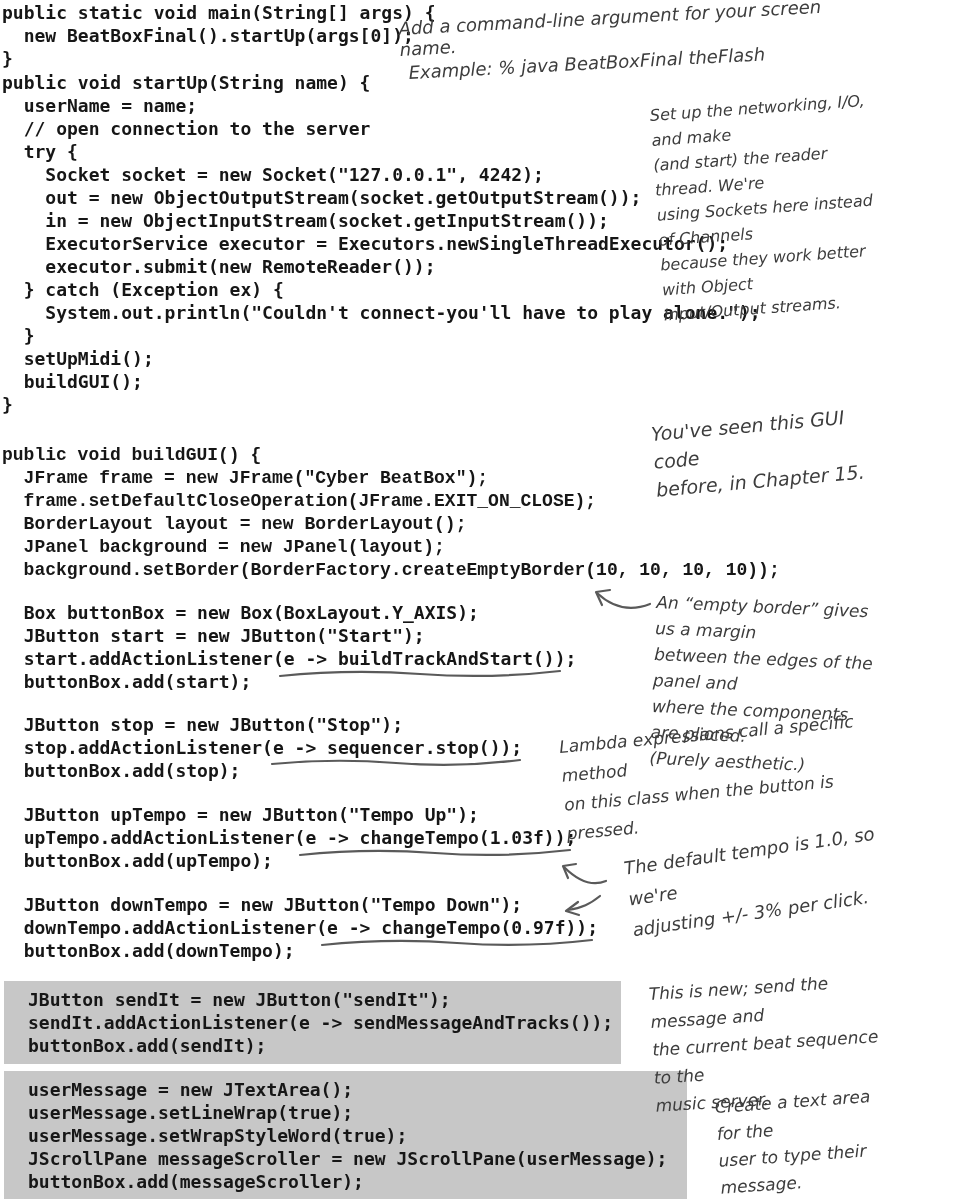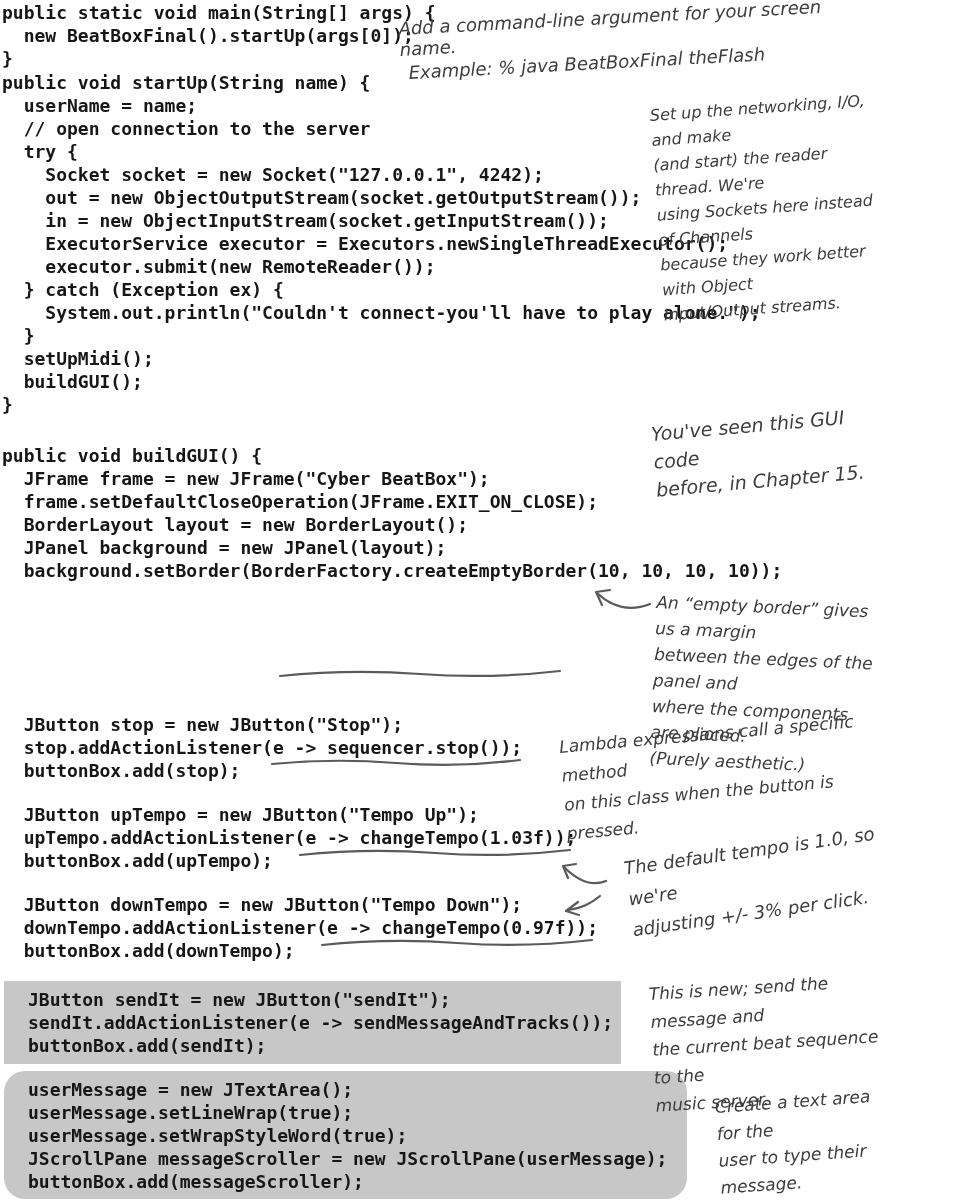--- a/index.html
+++ b/index.html
@@ -31,42 +31,46 @@
     out = new ObjectOutputStream(socket.getOutputStream());
     in = new ObjectInputStream(socket.getInputStream());
     ExecutorService executor = Executors.newSingleThreadExecutor();
     executor.submit(new RemoteReader());
   } catch (Exception ex) {
     System.out.println("Couldn't connect-you'll have to play alone.");
   }
   setUpMidi();
   buildGUI();
 }</pre>
-  <pre class="code" style="top:444px;">public void buildGUI() {
+  <pre class="code" style="top:444px;font-family:Liberation Mono, monospace;">public void buildGUI() {
   JFrame frame = new JFrame("Cyber BeatBox");
   frame.setDefaultCloseOperation(JFrame.EXIT_ON_CLOSE);
   BorderLayout layout = new BorderLayout();
   JPanel background = new JPanel(layout);
   background.setBorder(BorderFactory.createEmptyBorder(10, 10, 10, 10));</pre>
+  <pre class="code" style="top:601px;">  Box buttonBox = new Box(BoxLayout.Y_AXIS);
+  JButton start = new JButton("Start");
+  start.addActionListener(e -&gt; buildTrackAndStart());
+  buttonBox.add(start);</pre>
   <pre class="code" style="top:713px;">  JButton stop = new JButton("Stop");
   stop.addActionListener(e -&gt; sequencer.stop());
   buttonBox.add(stop);</pre>
   <pre class="code" style="top:803px;">  JButton upTempo = new JButton("Tempo Up");
   upTempo.addActionListener(e -&gt; changeTempo(1.03f));
   buttonBox.add(upTempo);</pre>
   <pre class="code" style="top:893px;">  JButton downTempo = new JButton("Tempo Down");
   downTempo.addActionListener(e -&gt; changeTempo(0.97f));
   buttonBox.add(downTempo);</pre>
 
   <div class="hl" style="left:4px;top:981px;width:617px;height:83px;">
     <pre class="code">JButton sendIt = new JButton("sendIt");
 sendIt.addActionListener(e -&gt; sendMessageAndTracks());
 buttonBox.add(sendIt);</pre>
   </div>
-  <div class="hl" style="left:4px;top:1071px;width:683px;height:128px;border-radius:21px;">
+  <div class="hl" style="left:4px;top:1071px;width:683px;height:128px;">
     <pre class="code">userMessage = new JTextArea();
 userMessage.setLineWrap(true);
 userMessage.setWrapStyleWord(true);
 JScrollPane messageScroller = new JScrollPane(userMessage);
 buttonBox.add(messageScroller);</pre>
   </div>
 
   <div class="hw" style="left:398px;top:18px;font-size:18px;transform:rotate(-3deg);">Add a command-line argument for your screen name.</div>
   <div class="hw" style="left:408px;top:62px;font-size:18px;transform:rotate(-3deg);">Example:  % java BeatBoxFinal theFlash</div>
   <div class="hw" style="left:649px;top:103px;font-size:16px;line-height:25px;transform:rotate(-4deg);">Set up the networking, I/O, and make

